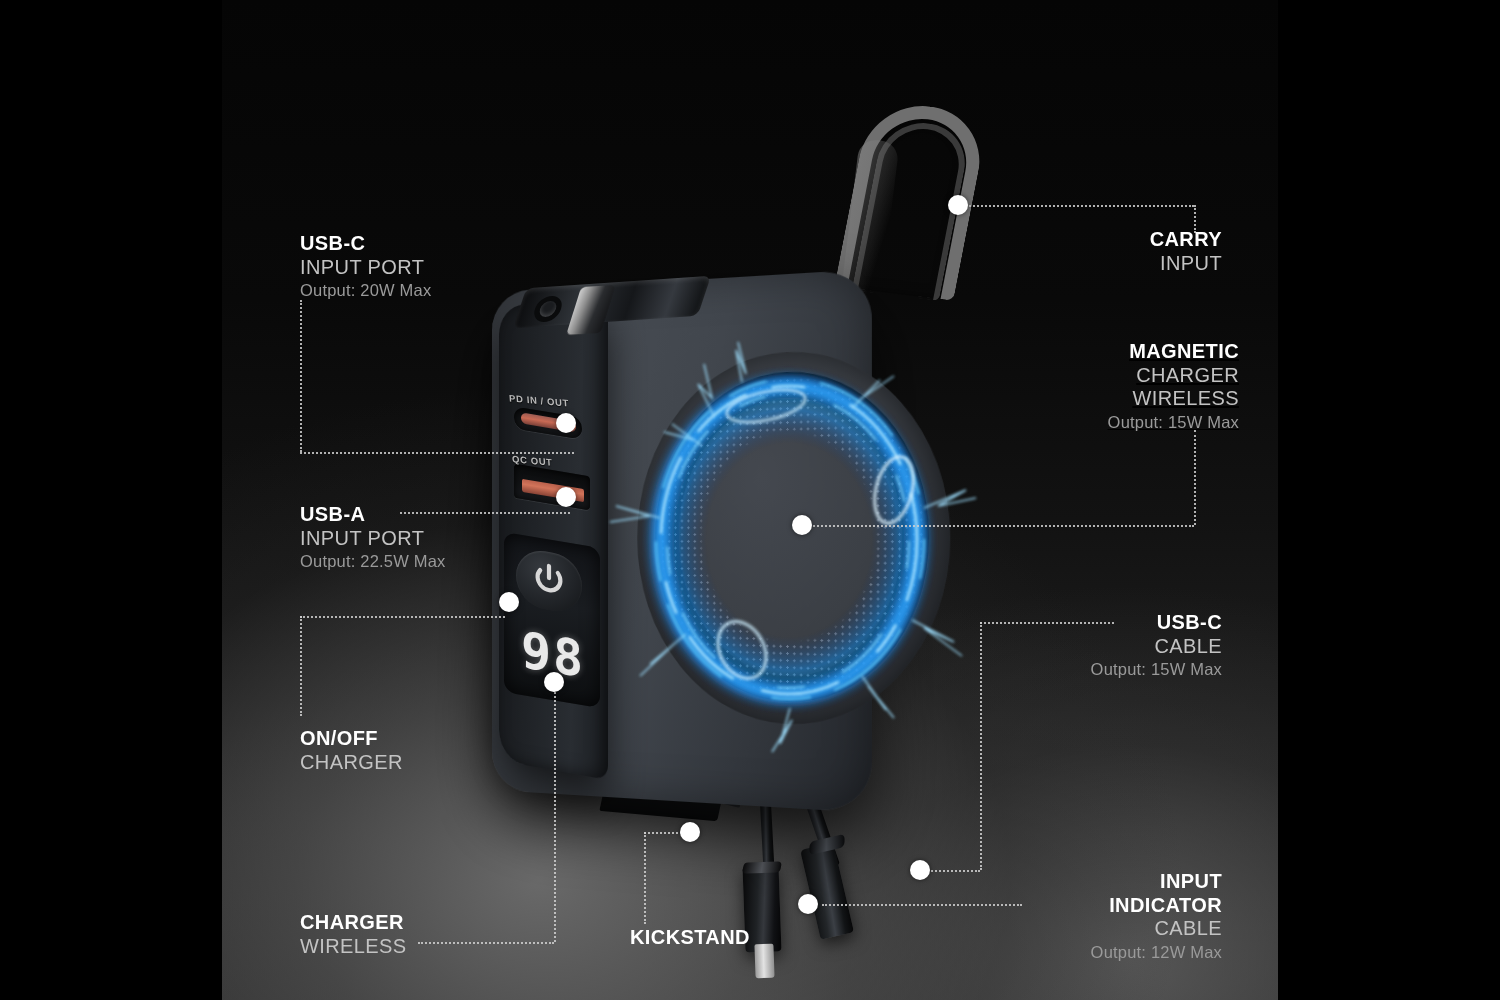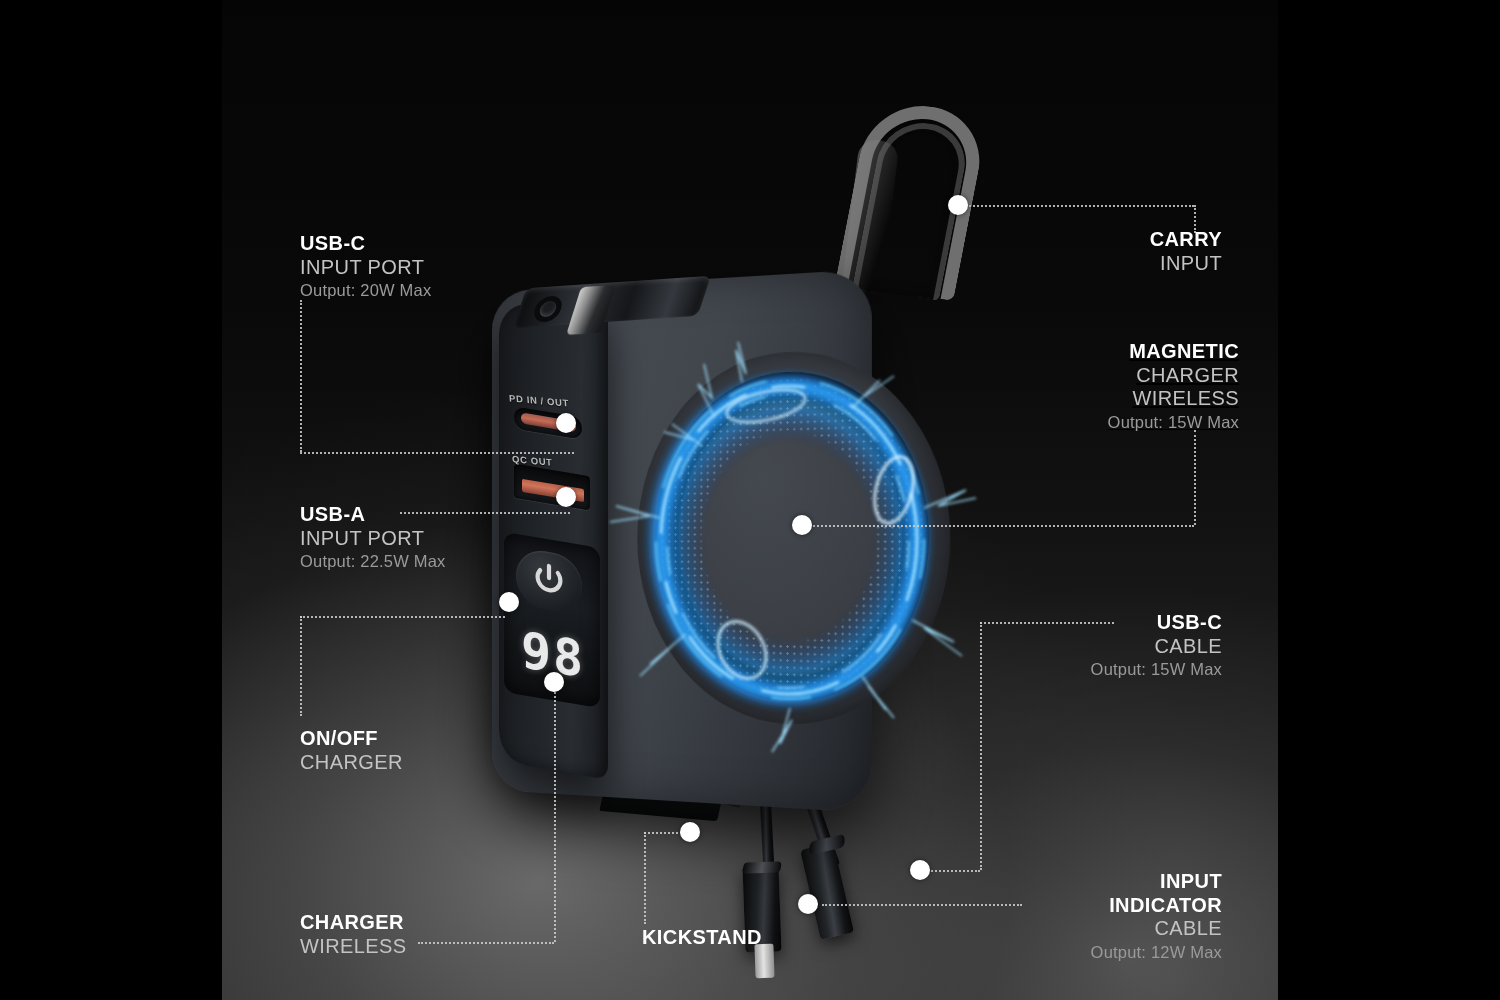--- a/index.html
+++ b/index.html
@@ -442,21 +442,21 @@
     <div class="callout ca-left" style="left:78px; top:727px;">
       <span class="hl">ON/OFF</span>
       <span class="sub">CHARGER</span>
     </div>
 
     <div class="callout ca-left" style="left:78px; top:911px;">
       <span class="hl">CHARGER</span>
       <span class="sub">WIRELESS</span>
     </div>
 
-    <div class="callout ca-left" style="left:420px; top:926px;text-align:center;">
+    <div class="callout ca-left" style="left:408px; top:926px;text-align:center;">
       <span class="hl">KICKSTAND</span>
     </div>
 
     <div class="callout ca-right" style="right:56px; top:228px;">
       <span class="hl">CARRY</span>
       <span class="sub">INPUT</span>
     </div>
 
     <div class="callout ca-right" style="right:39px; top:340px;text-decoration:underline;">
       <span class="hl">MAGNETIC</span>

